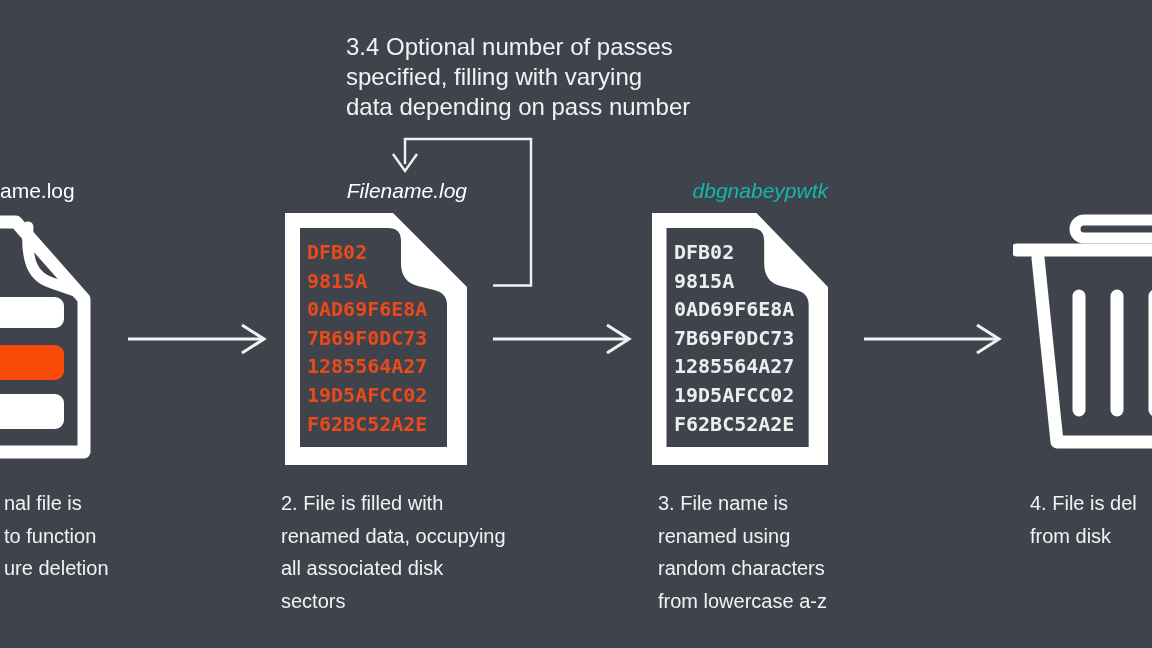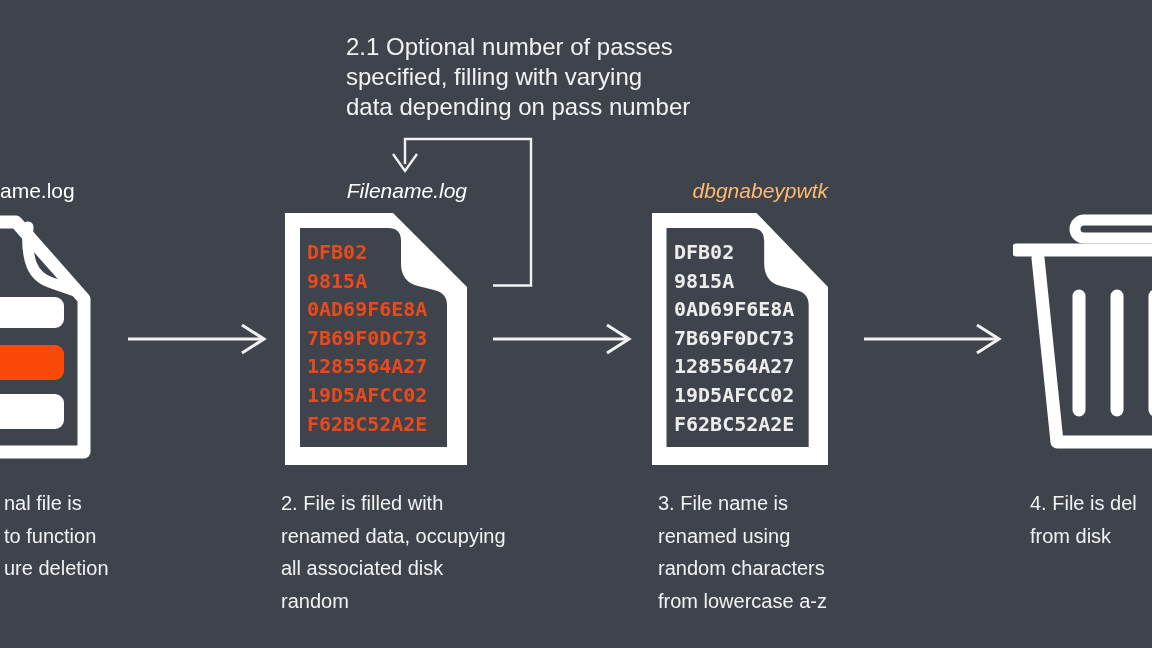--- a/index.html
+++ b/index.html
@@ -18,21 +18,21 @@
     color:#F2F2F3;
     white-space:nowrap;
   }
   .file-label {
     top:179px;
     font-size:21px;
     color:#ffffff;
     white-space:nowrap;
   }
   .file-label.center { text-align:right;font-style:italic; }
-  .label-orange { color:#fdba74; }
+  .label-orange { color:#14b8a6; }
   .hex {
     font-family:"DejaVu Sans Mono", monospace;
     font-weight:bold;
     font-size:20px;
     line-height:28.6px;
     white-space:nowrap;
   }
   .hex-orange { color:#EA4A1B; }
   .hex-light  { color:#EDEDEE; }
   .caption {
@@ -65,21 +65,21 @@
     <polyline points="607,325 629,339 607,353"></polyline>
   </g>
 
   <g stroke="#F2F2F3" stroke-width="3" fill="none">
     <line x1="864" y1="339" x2="997" y2="339"></line>
     <polyline points="977,325 999,339 977,353"></polyline>
   </g>
 </svg>
 
 <div class="abs annotation">
-  <div>2.1 Optional number of passes</div>
+  <div>3.4 Optional number of passes</div>
   <div>specified, filling with varying</div>
   <div>data depending on pass number</div>
 </div>
 
 <div class="abs file-label" style="left:0px;">ame.log</div>
 
 <svg class="abs" style="left:-84px; top:215px;" width="182" height="244" viewBox="0 0 182 244">
   <path d="M14,7 L100,7 L168,84 L168,237 L14,237 Z" fill="none" stroke="#FFFFFF" stroke-width="13" stroke-linejoin="round"></path>
   <path d="M112,12 C110,45 116,62 136,68 L162,77" fill="none" stroke="#FFFFFF" stroke-width="11" stroke-linecap="round"></path>
   <rect x="2" y="82" width="146" height="31" rx="9" fill="#FFFFFF"></rect>
@@ -107,21 +107,21 @@
   <div>7B69F0DC73</div>
   <div>1285564A27</div>
   <div>19D5AFCC02</div>
   <div>F62BC52A2E</div>
 </div>
 
 <div class="abs caption" style="left:281px;">
   <div>2. File is filled with</div>
   <div>renamed data, occupying</div>
   <div>all associated disk</div>
-  <div>random</div>
+  <div>sectors</div>
 </div>
 
 <div class="abs file-label center label-orange" style="left:652px; width:176px;">dbgnabeypwtk</div>
 
 <svg class="abs" style="left:652px; top:213px;" width="176" height="252" viewBox="0 0 182 252" preserveAspectRatio="none">
   <path d="M0,0 L108,0 L182,74 L182,252 L0,252 Z" fill="#FFFFFF"></path>
   <path d="M15,15 L103,15 Q116,15 116,28 L116,50 Q116,69 133,73 L149,77 Q162,80 162,92 L162,234 L15,234 Z" fill="#3F444C"></path>
 </svg>
 
 <div class="abs hex hex-light" style="left:674px; top:238px;">

